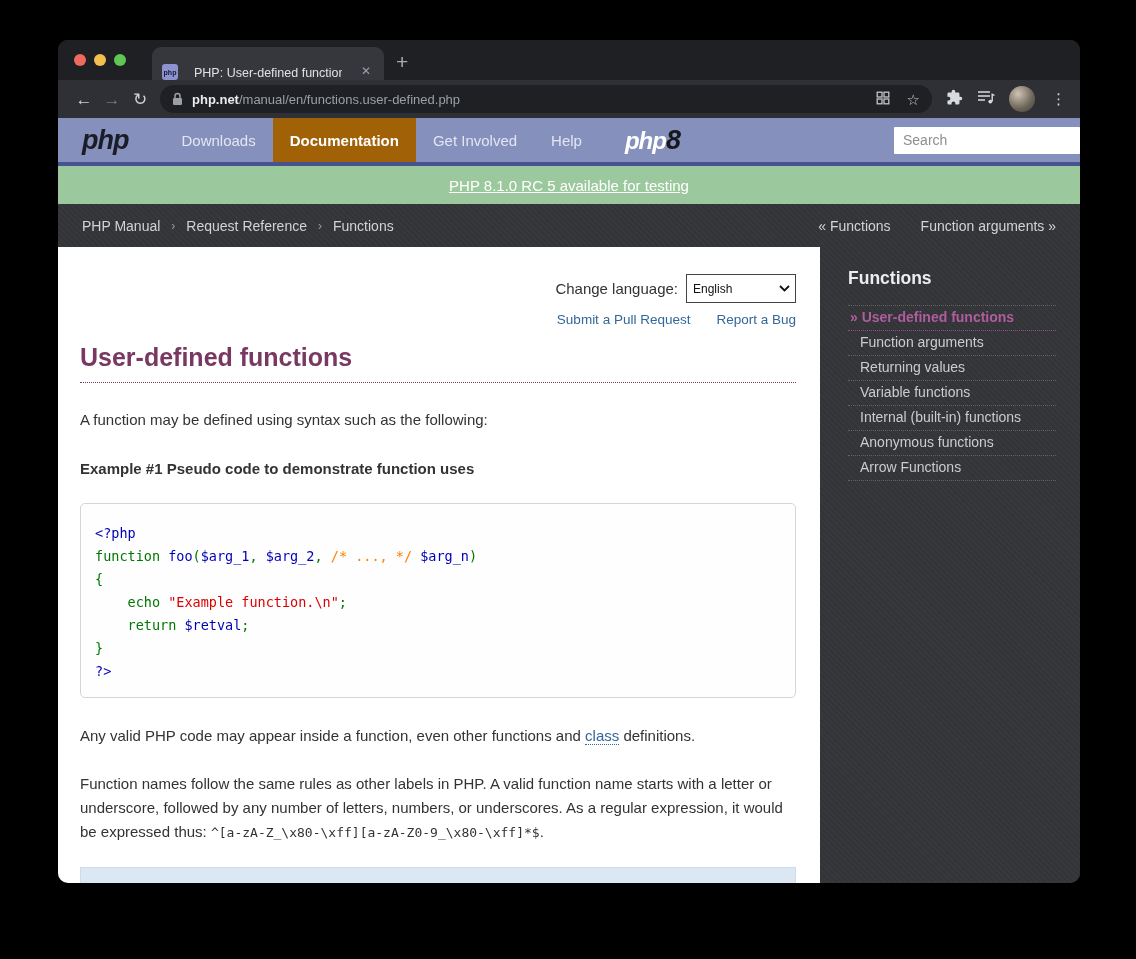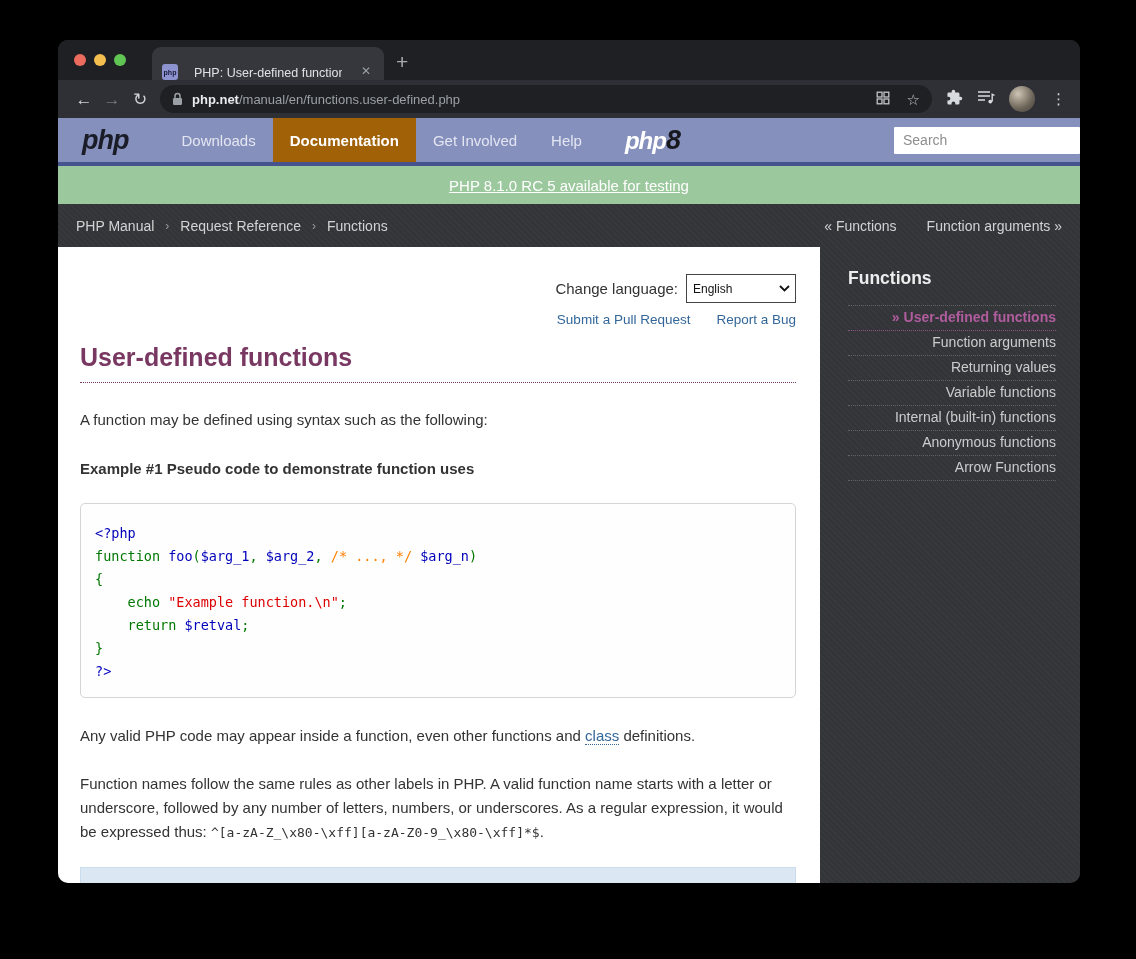--- a/index.html
+++ b/index.html
@@ -47,21 +47,21 @@
             font-family:"Liberation Sans",sans-serif; color:#333; background:#fff; }
   .search::placeholder { color:#8e8e8e; }
 
   
   .banner { height:38px; background:#9cc89d; display:grid; place-items:center; flex:none; }
   .banner a { color:#fff; font-size:15px; text-decoration:underline; }
 
   
   .page-dark { flex:1; display:flex; flex-direction:column; background:#333438;
      background-image:repeating-linear-gradient(45deg, rgba(255,255,255,.018) 0 2px, transparent 2px 4px); }
-  .breadcrumb-row { height:43px; display:flex; align-items:center; padding:0 18px; font-size:14px; color:#d3d3d3; flex:none; }
+  .breadcrumb-row { height:43px; display:flex; align-items:center; padding:0 24px; font-size:14px; color:#d3d3d3; flex:none; }
   .crumbs { display:flex; align-items:center; }
   .crumbs a { color:#d3d3d3; text-decoration:none; }
   .crumbs .sep { color:#9b9b9b; margin:0 11px; font-size:12px; }
   .crumb-nav { margin-left:auto; display:flex; gap:30px; }
   .crumb-nav a { color:#d3d3d3; text-decoration:none; }
 
   .content-row { flex:1; display:flex; align-items:stretch; overflow:hidden; }
   .white-panel { width:762px; flex:none; background:#fff; color:#333; font-size:15px; padding:27px 24px 40px 22px; }
 
   .lang-row { display:flex; justify-content:flex-end; align-items:center; gap:8px; }
@@ -85,21 +85,21 @@
   a.doc-link { color:#369; text-decoration:none; border-bottom:1px dotted #369; }
   code.inline-code { font-family:"DejaVu Sans Mono", monospace; font-size:13px; }
 
   .tip-box { margin-top:22px; background:#dbe8f4; border:1px solid #cbdcec; padding:13px 16px 14px; display:flex; gap:9px; align-items:baseline; }
   .tip-label { font-weight:bold; color:#333; flex:none; }
   .tip-text { line-height:21px; }
 
   
   .sidebar { flex:1; padding:21px 24px 0 28px; }
   .sidebar h3 { color:#ededed; font-size:17.5px; font-weight:600; margin-bottom:16px; }
-  .sidebar ul { list-style:none; border-top:1px dotted #616161;text-align:right; }
+  .sidebar ul { list-style:none; border-top:1px dotted #616161; }
   .sidebar li { border-bottom:1px dotted #616161; padding:3px 0 4px 12px; font-size:14px; line-height:17px; }
   .sidebar li a { color:#cccccc; text-decoration:none; }
   .sidebar li.active { padding-left:2px; border-bottom-color:#8e5480; }
   .sidebar li.active a { color:#b05c9e; font-weight:bold; }
 </style>
 </head>
 <body>
 
 <div class="window">
 

